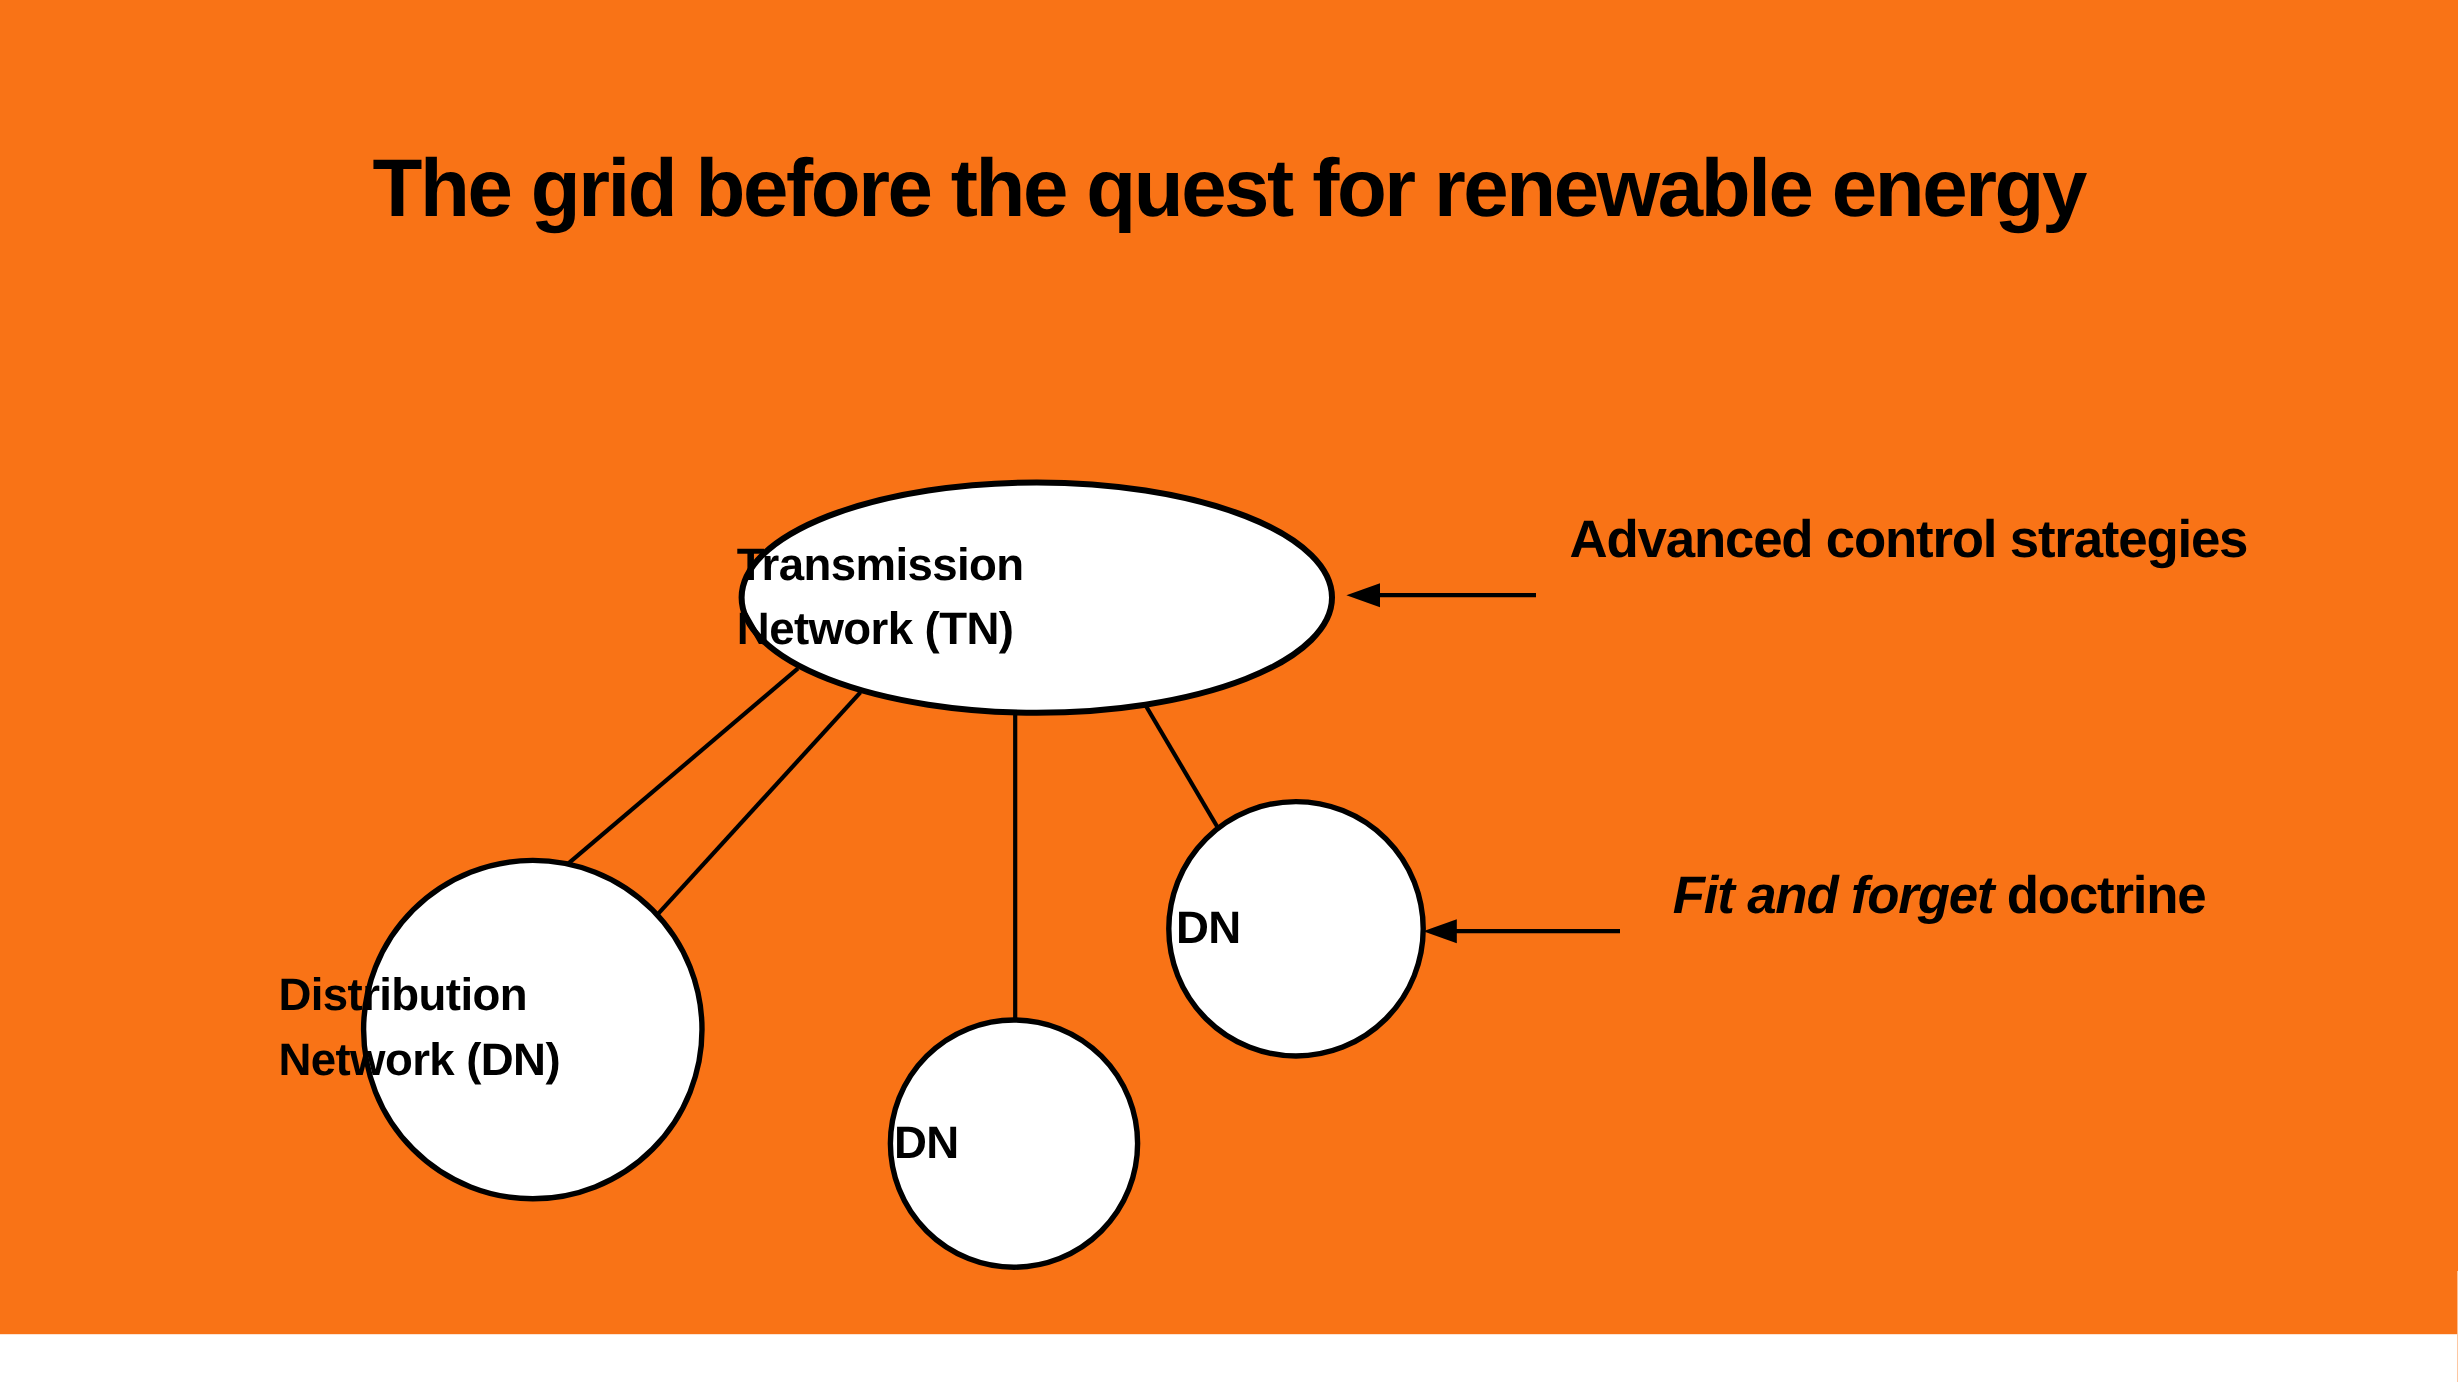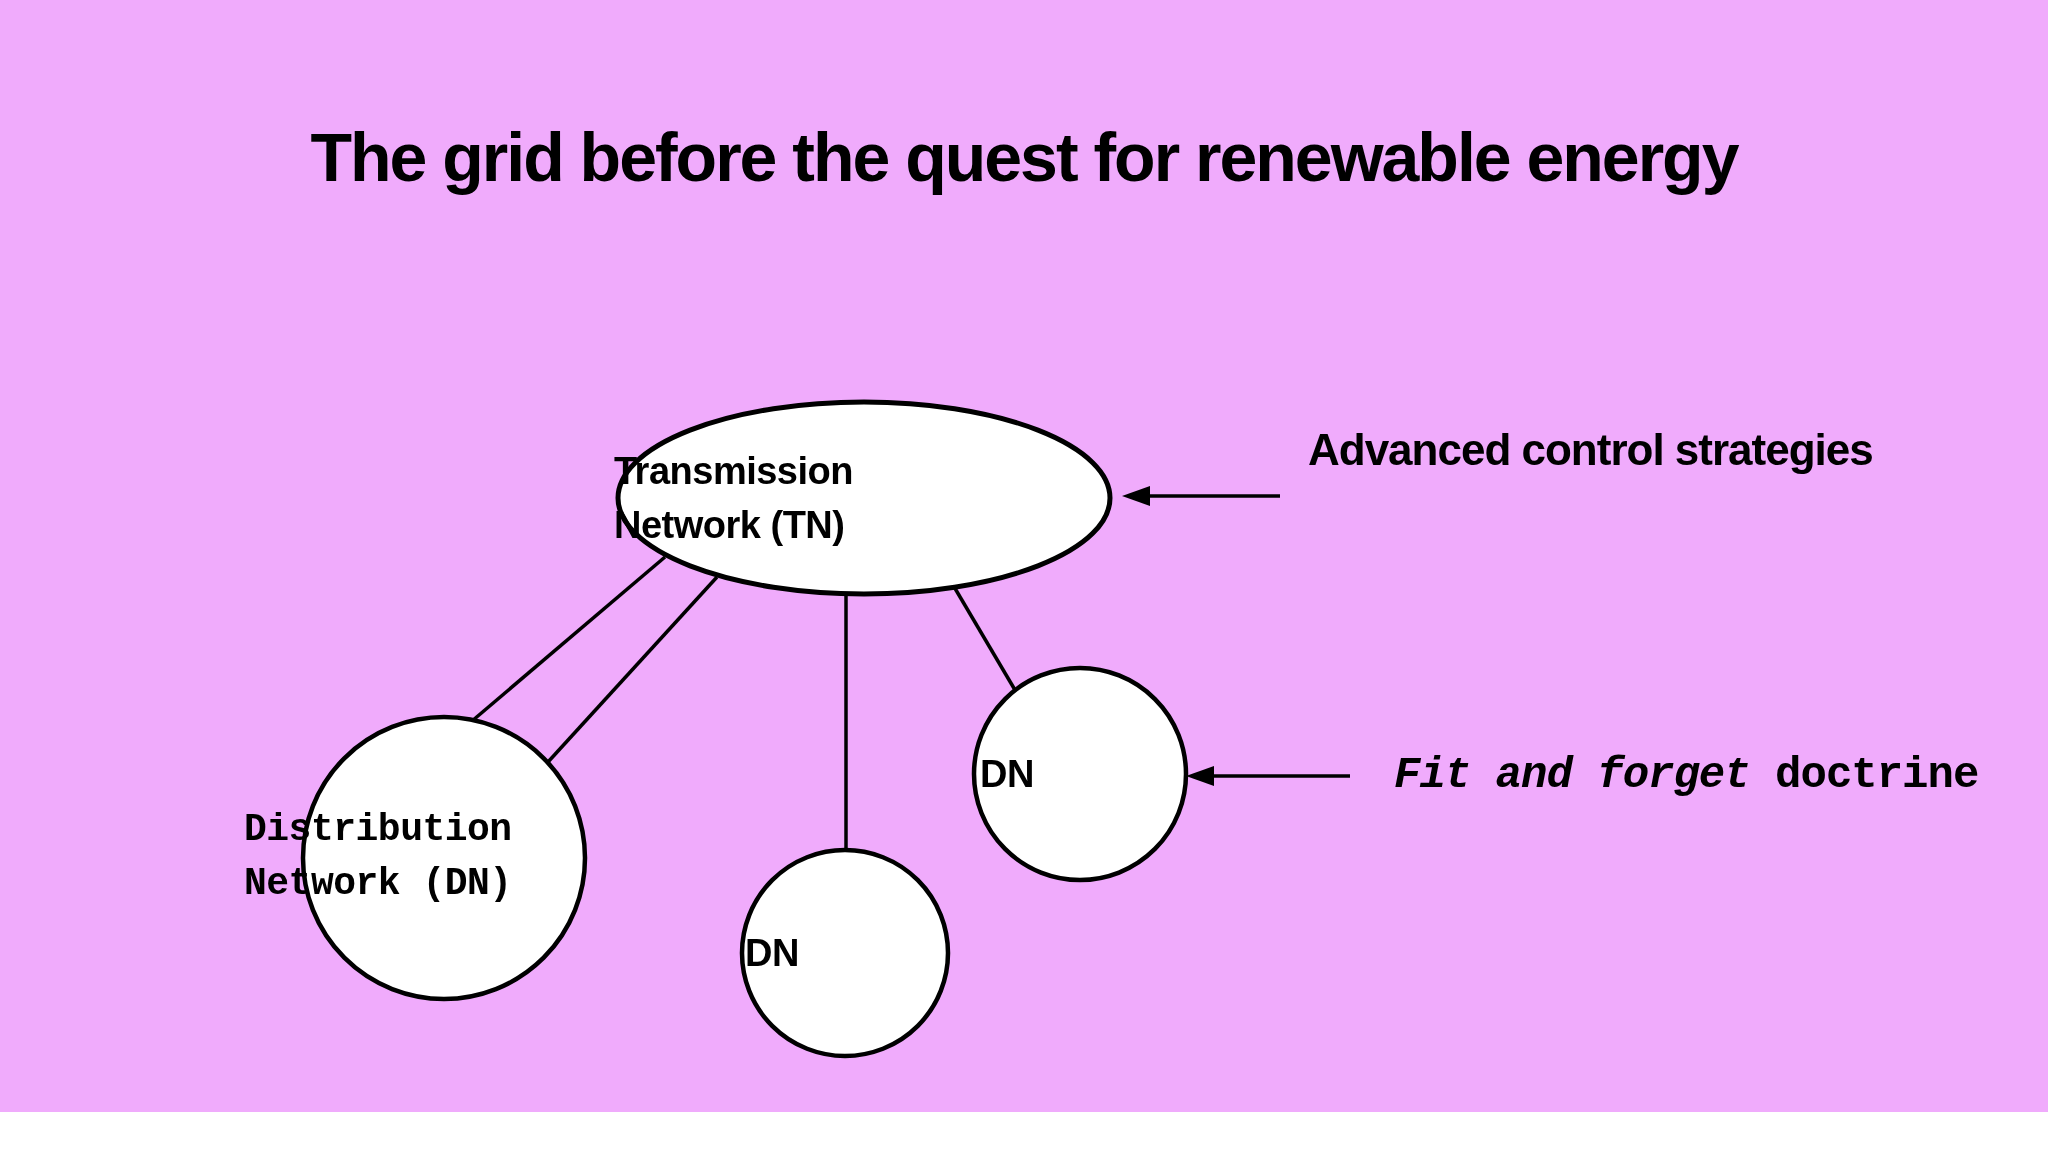--- a/index.html
+++ b/index.html
@@ -4,21 +4,21 @@
 <style>
   html, body {
     margin: 0;
     padding: 0;
     background: #ffffff;
   }
   .slide {
     position: relative;
     width: 2048px;
     height: 1112px;
-    background: #f0abfc;
+    background: #f97316;
     overflow: hidden;
     font-family: "Liberation Sans", sans-serif;
     color: #000000;
   }
   .title {
     position: absolute;
     top: 118px;
     left: 0;
     width: 2048px;
     margin: 0;
@@ -39,34 +39,34 @@
     position: absolute;
     text-align: left;
     font-weight: bold;
     font-size: 38px;
     line-height: 54px;
     letter-spacing: -0.5px;
     color: #000000;
     white-space: nowrap;
   }
   .tn-label    { left: 614px; top: 444px; width: 500px; }
-  .dnl-label   { left: 244px; top: 803px; width: 400px; font-family: Liberation Mono, monospace; }
+  .dnl-label   { left: 232px; top: 803px; width: 400px; }
   .dnm-label   { left: 745px; top: 926px; width: 200px; }
   .dnr-label   { left: 980px; top: 747px; width: 200px; }
   .annotation {
     position: absolute;
     font-weight: bold;
     font-size: 44px;
     line-height: 54px;
     letter-spacing: -1px;
     color: #000000;
     white-space: nowrap;
   }
   .annotation-1 { left: 1308px; top: 423px; }
-  .annotation-2 { left: 1394px; top: 748px; font-family: Liberation Mono, monospace; }
+  .annotation-2 { left: 1394px; top: 720px; }
   .it { font-style: italic; }
 </style>
 </head>
 <body>
 
 <div class="slide">
 
   <h1 class="title">The grid before the quest for renewable energy</h1>
 
   <svg class="diagram-shapes" viewBox="0 0 2048 1152" xmlns="http://www.w3.org/2000/svg">

